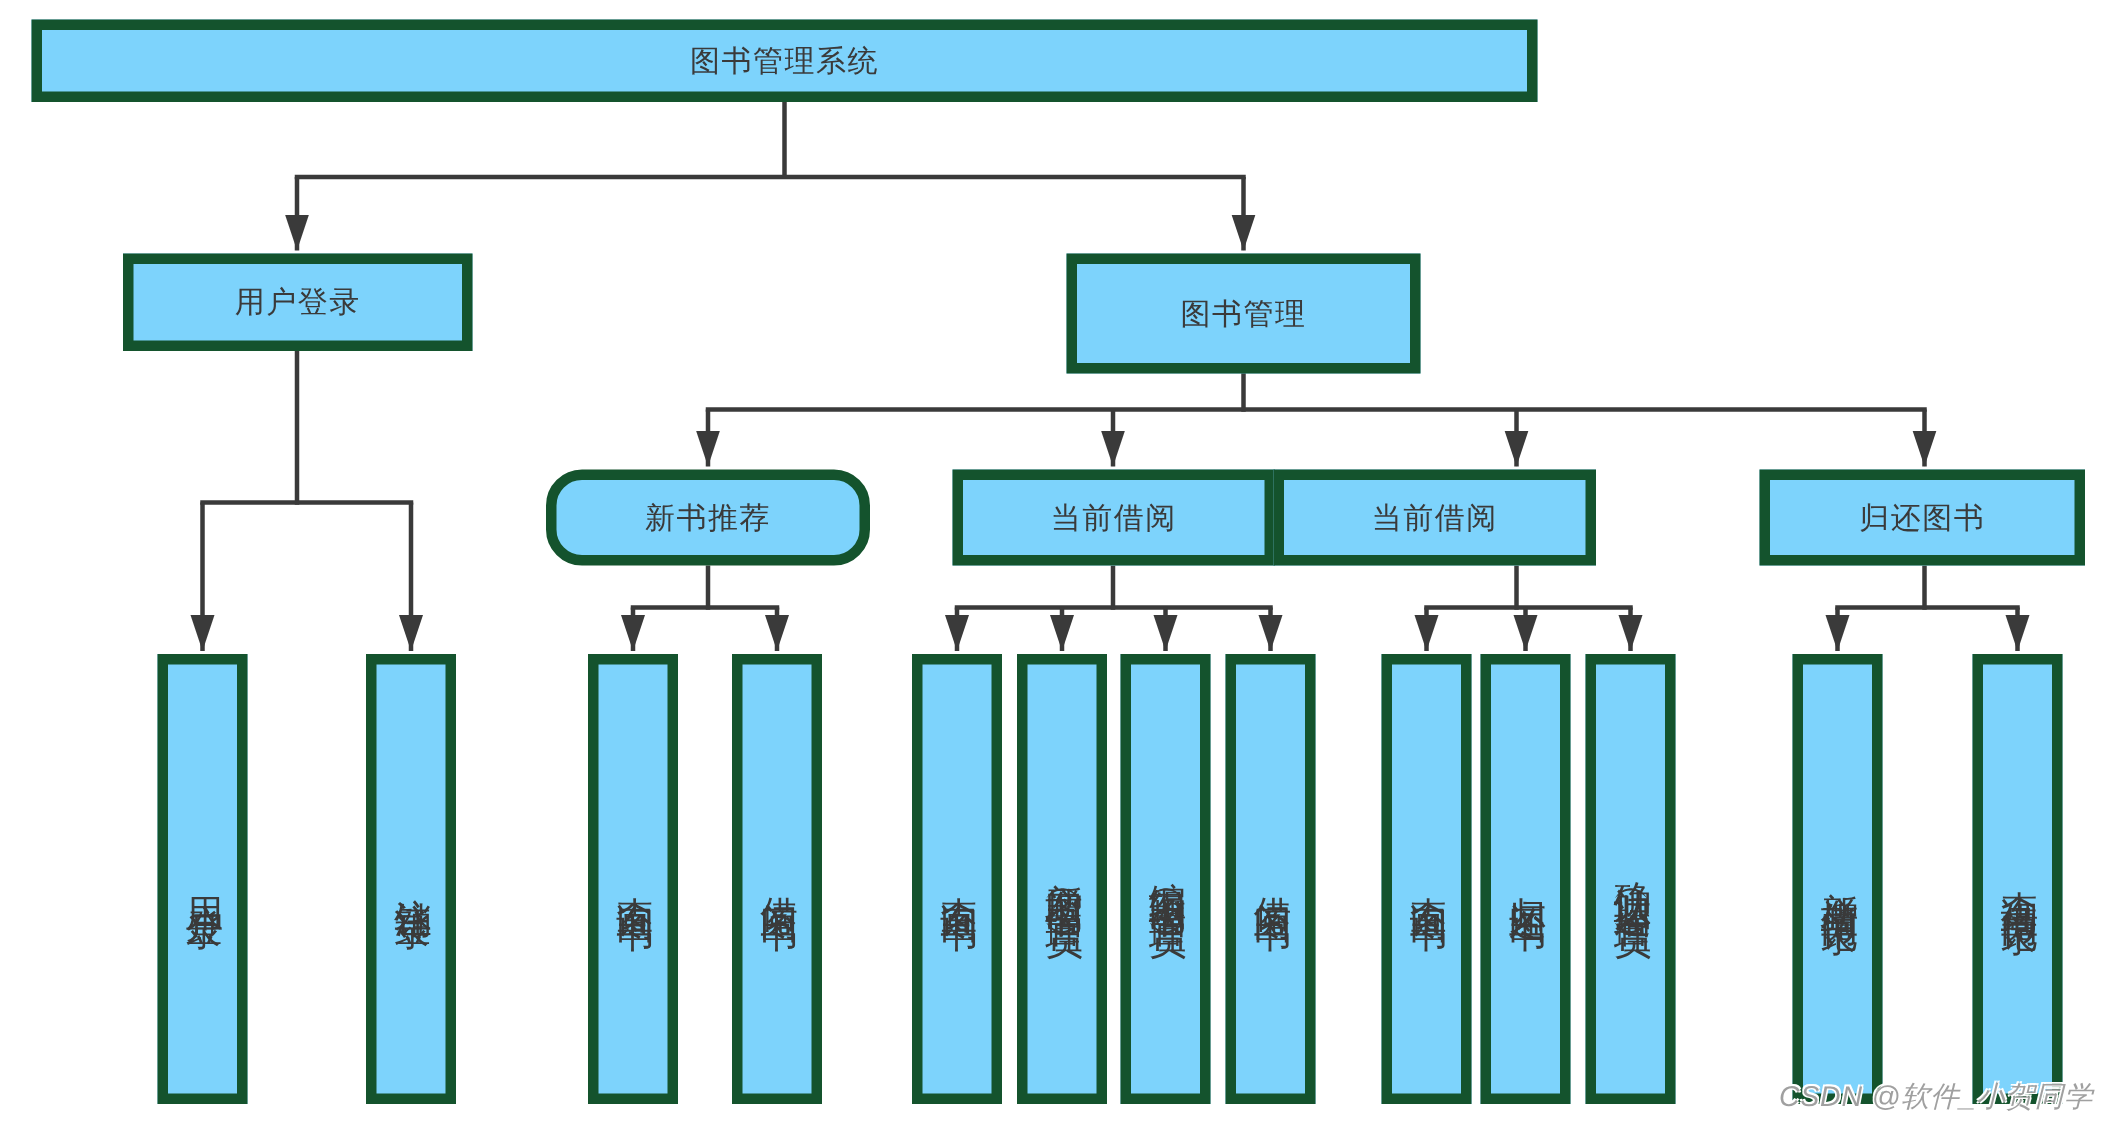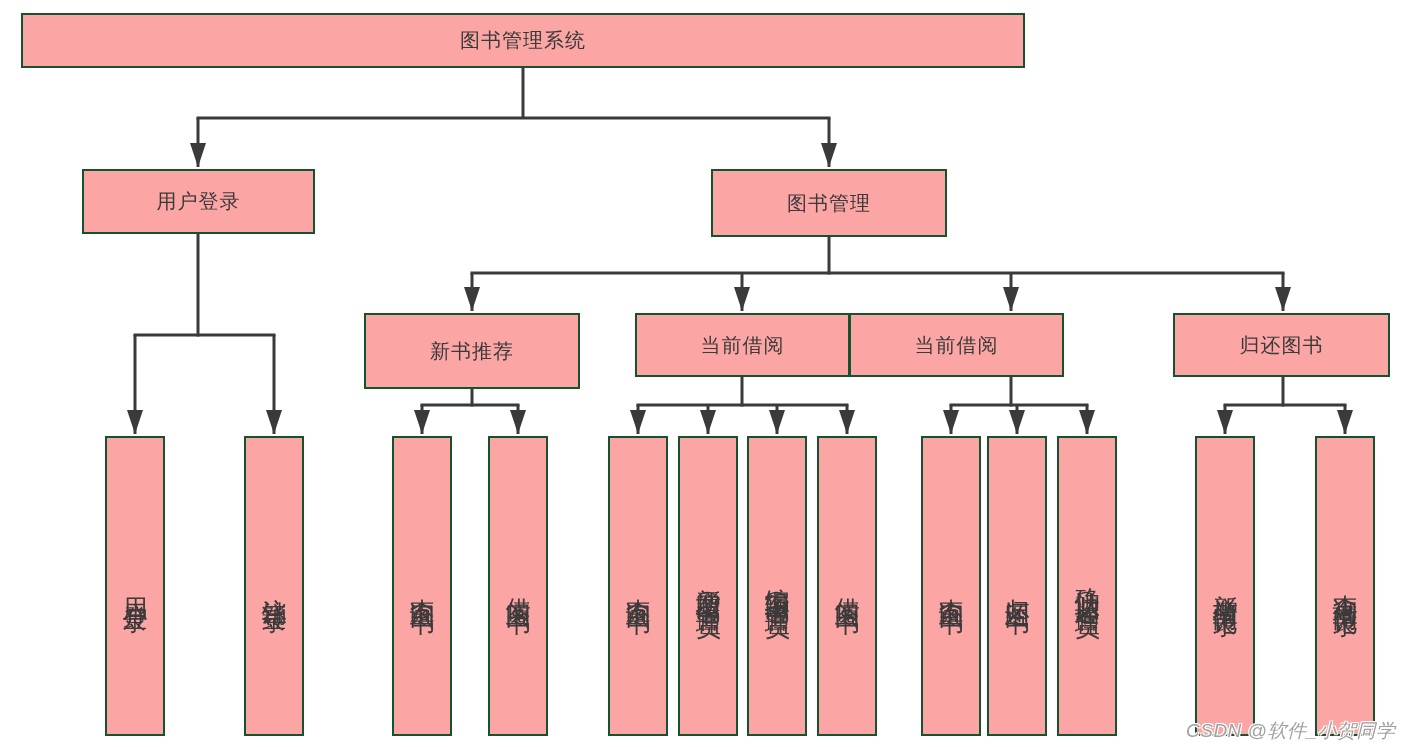--- a/index.html
+++ b/index.html
@@ -12,22 +12,22 @@
     overflow: hidden;
   }
   #connectors {
     position: absolute;
     left: 0; top: 0;
     width: 1405px; height: 747px;
   }
   .box {
     position: absolute;
     box-sizing: border-box;
-    background: #fca5a5;
-    border: 2px solid #14532d;
+    background: #7dd3fc;
+    border: 7px solid #14532d;
     display: flex;
     align-items: center;
     justify-content: center;
     color: #3a3a3a;
     font-size: 20px;
     letter-spacing: 1px;
     text-align: left;
     white-space: nowrap;
   }
   .vbox {
@@ -101,23 +101,23 @@
       <line x1="1283" y1="377" x2="1283" y2="406.5"></line>
       <line x1="1223.5" y1="405" x2="1346.5" y2="405"></line>
       <line x1="1225" y1="405" x2="1225" y2="434" marker-end="url(#arrow)"></line>
       <line x1="1345" y1="405" x2="1345" y2="434" marker-end="url(#arrow)"></line>
     </g>
   </svg>
 
   <div class="box" style="left:21px; top:13px; width:1004px; height:55px;">图书管理系统</div>
 
   <div class="box" style="left:82px; top:169px; width:233px; height:65px;">用户登录</div>
-  <div class="box" style="left:711px; top:169px; width:236px; height:68px;">图书管理</div>
+  <div class="box" style="left:711px; top:169px; width:236px; height:80px;">图书管理</div>
 
-  <div class="box" style="left:364px; top:313px; width:216px; height:76px;">新书推荐</div>
+  <div class="box" style="left:364px; top:313px; width:216px; height:64px;border-radius:24px;">新书推荐</div>
   <div class="box" style="left:635px; top:313px; width:215px; height:64px;">当前借阅</div>
   <div class="box" style="left:849px; top:313px; width:215px; height:64px;">当前借阅</div>
   <div class="box" style="left:1173px; top:313px; width:217px; height:64px;">归还图书</div>
 
   <div class="box vbox" style="left:105px; top:436px; width:60px; height:300px;">用户登录</div>
   <div class="box vbox" style="left:244px; top:436px; width:60px; height:300px;">注销登录</div>
 
   <div class="box vbox" style="left:392px; top:436px; width:60px; height:300px;">查询图书</div>
   <div class="box vbox" style="left:488px; top:436px; width:60px; height:300px;">借阅图书</div>
 

